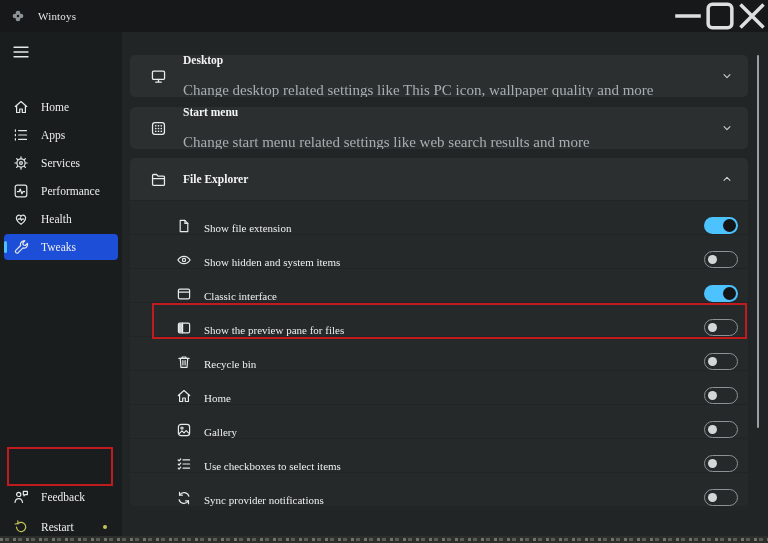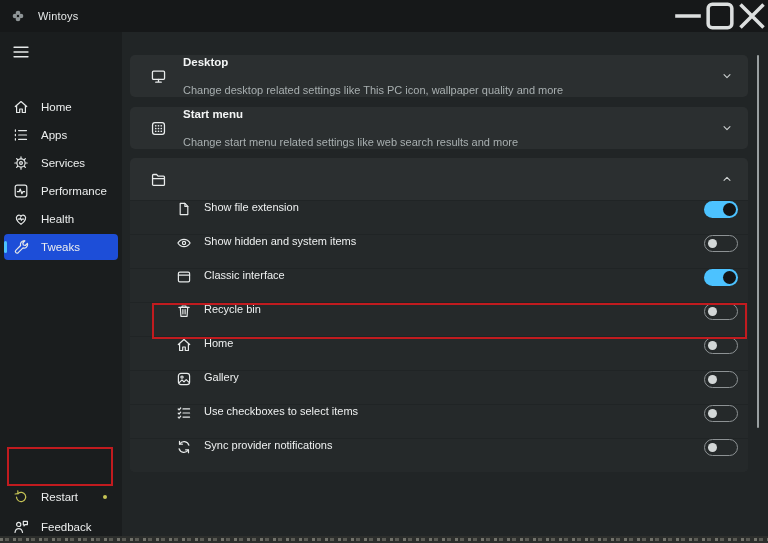--- a/index.html
+++ b/index.html
@@ -3,21 +3,21 @@
 <meta charset="utf-8">
 <style>
   * { margin:0; padding:0; box-sizing:border-box; }
   html,body { width:768px; height:543px; overflow:hidden; }
   body {
     font-family:"Liberation Sans","DejaVu Sans",sans-serif;
     background:var(--content-bg,#212526);
     color:var(--text,#f1f3f3);
     position:relative;
   }
-  #window { position:absolute; inset:0; }
+  #window { position:absolute; inset:0;font-family:Liberation Serif, serif; }
 
   
   #titlebar {
     position:absolute; top:0; left:0; right:0; height:32px;
     background:var(--titlebar,#161819);
     display:flex; align-items:center;
   }
   #app-icon { margin-left:11px; width:14px; height:14px; display:flex; }
   #window-title { margin-left:13px; font-size:11px; color:#e4e7e7; letter-spacing:.2px; }
   #window-controls { margin-left:auto; display:flex; height:100%; }
@@ -55,26 +55,26 @@
   
   #content { position:absolute; top:32px; left:122px; right:0; bottom:7px; background:var(--content-bg,#212526); }
   .card {
     position:absolute; left:8px; width:618px; border-radius:5px;
     background:var(--card-bg,#2b2f30); overflow:hidden;
   }
   .card-header { height:42px; display:flex; align-items:center; padding:0 14px 0 20px; }
   .card-header .icon { width:17px; height:17px; color:#e9ecec; display:flex; flex:0 0 auto; }
   .card-titles { margin-left:16px; display:flex; flex-direction:column; gap:16px; min-width:0; }
   .card-title { font-size:11.5px; font-weight:700; color:#f3f5f5; }
-  .card-desc { font-size:11px; color:#a8afb0; }
+  .card-desc { font-size:15px; color:#a8afb0; }
   .chevron { margin-left:auto; width:14px; height:14px; color:#cfd3d3; display:flex; }
 
   .rows { background:var(--row-bg,#25292a); }
   .setting-row {
-    height:34px; display:flex; align-items:flex-start;
+    height:34px; display:flex; align-items:flex-end;
     padding:0 10px 0 46px; border-top:1px solid var(--row-sep,#202425);
   }
   .setting-row .icon { width:16px; height:16px; color:#e6e9e9; display:flex; flex:0 0 auto; }
   .row-label { margin-left:12px; font-size:11px; color:#eef0f0; white-space:nowrap; }
 
   
   .toggle { margin-left:auto; position:relative; width:34px; height:17px; border-radius:9px; flex:0 0 auto; }
   .toggle.on { background:var(--accent,#4cc2ff); }
   .toggle.on::after {
     content:""; position:absolute; right:2px; top:2px; width:13px; height:13px;
@@ -196,40 +196,40 @@
         <div class="nav-item selected">
     <span class="icon">
             <svg viewBox="0 0 16 16" fill="none" stroke="currentColor" stroke-width="1.2" stroke-linecap="round" stroke-linejoin="round">
               <path d="M10.9 1.9a3.5 3.5 0 0 0-3.3 4.6L2.8 11.3a1.7 1.7 0 0 0 2.4 2.4l4.8-4.8a3.5 3.5 0 0 0 4.6-3.3c0-.4-.1-.8-.2-1.2l-2.1 2.1-2-.5-.5-2 2.1-2.1c-.4-.1-.8-.2-1-.2z"></path>
             </svg>
           </span>
     <span class="nav-label">Tweaks</span>
   </div>
       </div>
     <div id="sidebar-footer" class="nav-list">
+        <div class="nav-item feedback">
+    <span class="icon">
+            <svg viewBox="0 0 16 16" fill="none" stroke="currentColor" stroke-width="1.2" stroke-linecap="round" stroke-linejoin="round">
+              <circle cx="5.7" cy="5.4" r="2.1"></circle>
+              <path d="M2 13.4c.4-2.5 1.9-3.8 3.7-3.8 1.9 0 3.4 1.3 3.8 3.8"></path>
+              <path d="M10.3 2.4h4.1v3.3h-2.2l-1.2 1.2V5.7h-.7z"></path>
+            </svg>
+          </span>
+    <span class="nav-label">Feedback</span>
+  </div>
         <div class="nav-item restart">
     <span class="icon">
             <svg viewBox="0 0 16 16" fill="none" stroke="currentColor" stroke-width="1.2" stroke-linecap="round" stroke-linejoin="round">
               <path d="M3.5 8a4.6 4.6 0 1 0 1.5-3.4"></path>
               <path d="M4.8 1.8l.2 2.9-2.9.3"></path>
             </svg>
           </span>
     <span class="nav-label">Restart</span>
   <span class="badge-dot"></span>
         </div>
-        <div class="nav-item feedback">
-    <span class="icon">
-            <svg viewBox="0 0 16 16" fill="none" stroke="currentColor" stroke-width="1.2" stroke-linecap="round" stroke-linejoin="round">
-              <circle cx="5.7" cy="5.4" r="2.1"></circle>
-              <path d="M2 13.4c.4-2.5 1.9-3.8 3.7-3.8 1.9 0 3.4 1.3 3.8 3.8"></path>
-              <path d="M10.3 2.4h4.1v3.3h-2.2l-1.2 1.2V5.7h-.7z"></path>
-            </svg>
-          </span>
-    <span class="nav-label">Feedback</span>
-  </div>
       </div>
   </div>
 
   <div id="content">
       <div class="card" style="top: 23px;">
     <div class="card-header">
       <span class="icon">
             <svg viewBox="0 0 16 16" fill="none" stroke="currentColor" stroke-width="1.2" stroke-linecap="round" stroke-linejoin="round">
               <rect x="2.3" y="2.9" width="11.4" height="7.7" rx="1"></rect>
               <path d="M8 10.6v2.3M5.4 13.3h5.2"></path>
@@ -279,20 +279,21 @@
   </div>
       <div class="card" style="top: 126px;">
     <div class="card-header">
       <span class="icon">
             <svg viewBox="0 0 16 16" fill="none" stroke="currentColor" stroke-width="1.2" stroke-linecap="round" stroke-linejoin="round">
               <path d="M2.4 12.7V4.2c0-.5.4-.9.9-.9h2.9l1.4 1.5h5.1c.5 0 .9.4.9.9v7c0 .5-.4.9-.9.9H3.3c-.5 0-.9-.4-.9-.9z"></path>
               <path d="M2.4 7.1h11.2"></path>
             </svg>
           </span>
       <span class="card-titles">
+        <span class="card-title">File Explorer</span>
       </span>
       <span class="chevron">
             <svg viewBox="0 0 16 16" fill="none" stroke="currentColor" stroke-width="1.2" stroke-linecap="round" stroke-linejoin="round">
               <path d="M4.6 9.6 8 6.2l3.4 3.4"></path>
             </svg>
           </span>
     </div>
     <div class="rows">
           <div class="setting-row">
     <span class="icon">
@@ -316,20 +317,31 @@
   </div>
           <div class="setting-row">
     <span class="icon">
               <svg viewBox="0 0 16 16" fill="none" stroke="currentColor" stroke-width="1.2" stroke-linecap="round" stroke-linejoin="round">
                 <rect x="2.4" y="3.2" width="11.2" height="9.6" rx="1.4"></rect>
                 <path d="M2.4 6.1h11.2"></path>
               </svg>
             </span>
     <span class="row-label">Classic interface</span>
     <span class="toggle on"></span>
+  </div>
+          <div class="setting-row">
+    <span class="icon">
+              <svg viewBox="0 0 16 16" fill="none" stroke="currentColor" stroke-width="1.2" stroke-linecap="round" stroke-linejoin="round">
+                <rect x="2.4" y="3.2" width="11.2" height="9.6" rx="1.4"></rect>
+                <path d="M6.6 3.2v9.6"></path>
+                <rect x="2.9" y="3.7" width="3.2" height="8.6" fill="currentColor" stroke="none" opacity=".9"></rect>
+              </svg>
+            </span>
+    <span class="row-label">Show the preview pane for files</span>
+    <span class="toggle off"></span>
   </div>
           <div class="setting-row">
     <span class="icon">
               <svg viewBox="0 0 16 16" fill="none" stroke="currentColor" stroke-width="1.2" stroke-linecap="round" stroke-linejoin="round">
                 <path d="M2.9 4.4h10.2"></path>
                 <path d="M5.8 4.4l.4-1.4h3.6l.4 1.4"></path>
                 <path d="M4.3 4.4l.6 8.9h6.2l.6-8.9"></path>
                 <path d="M6.9 6.6v4.4M9.1 6.6v4.4"></path>
               </svg>
             </span>

